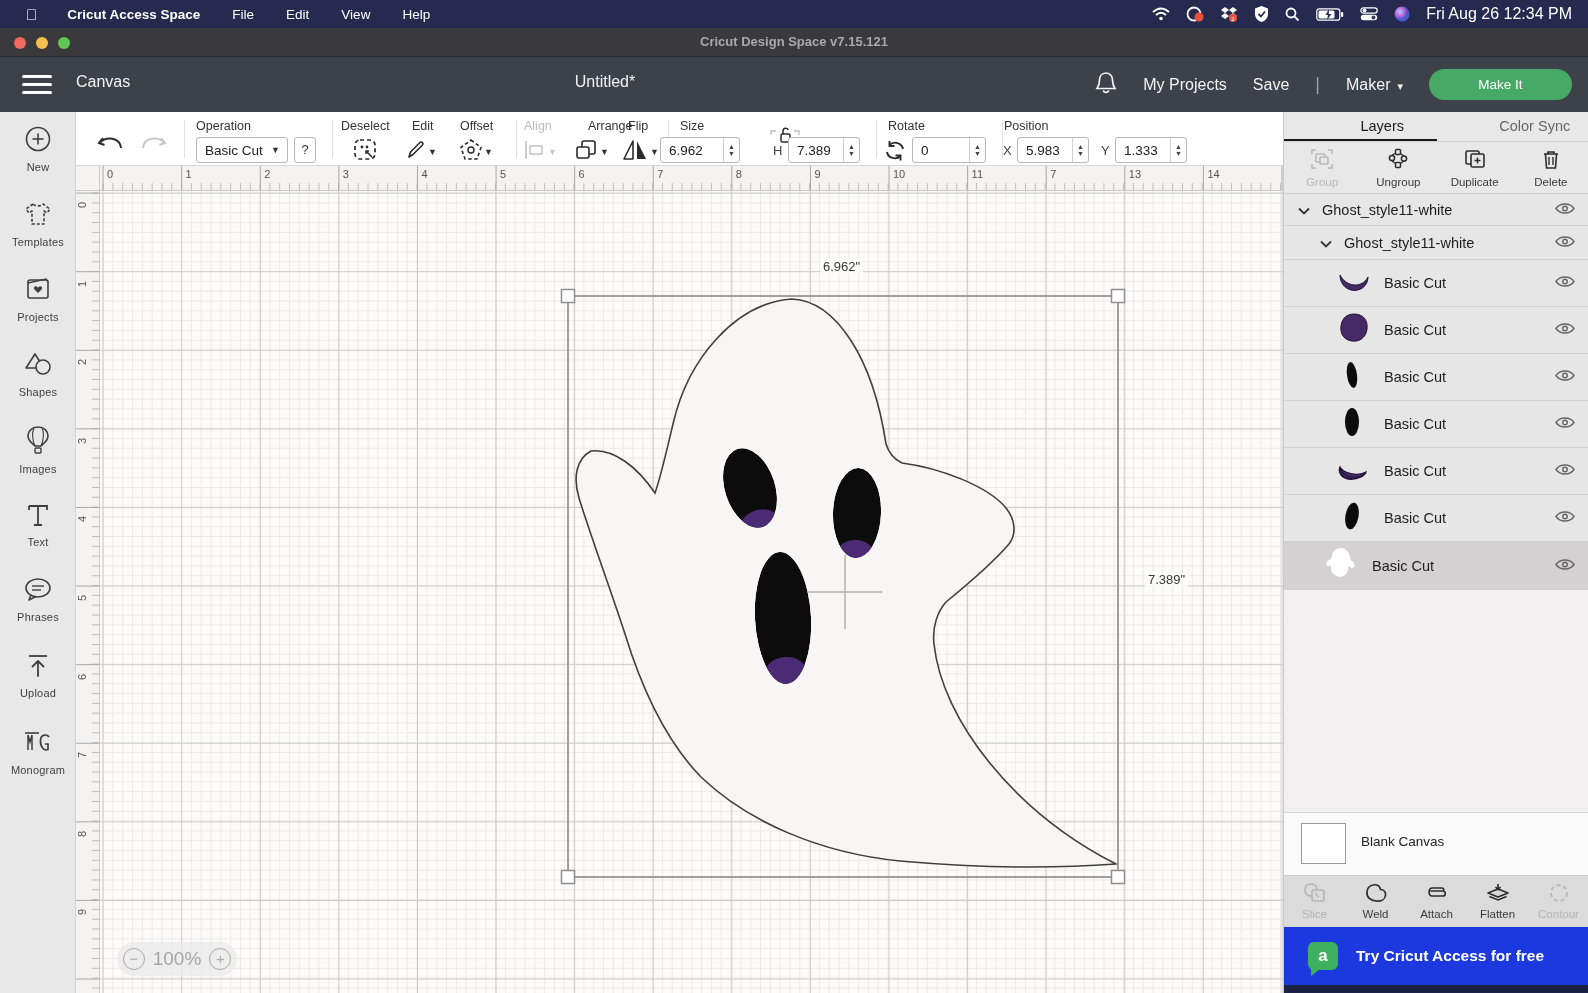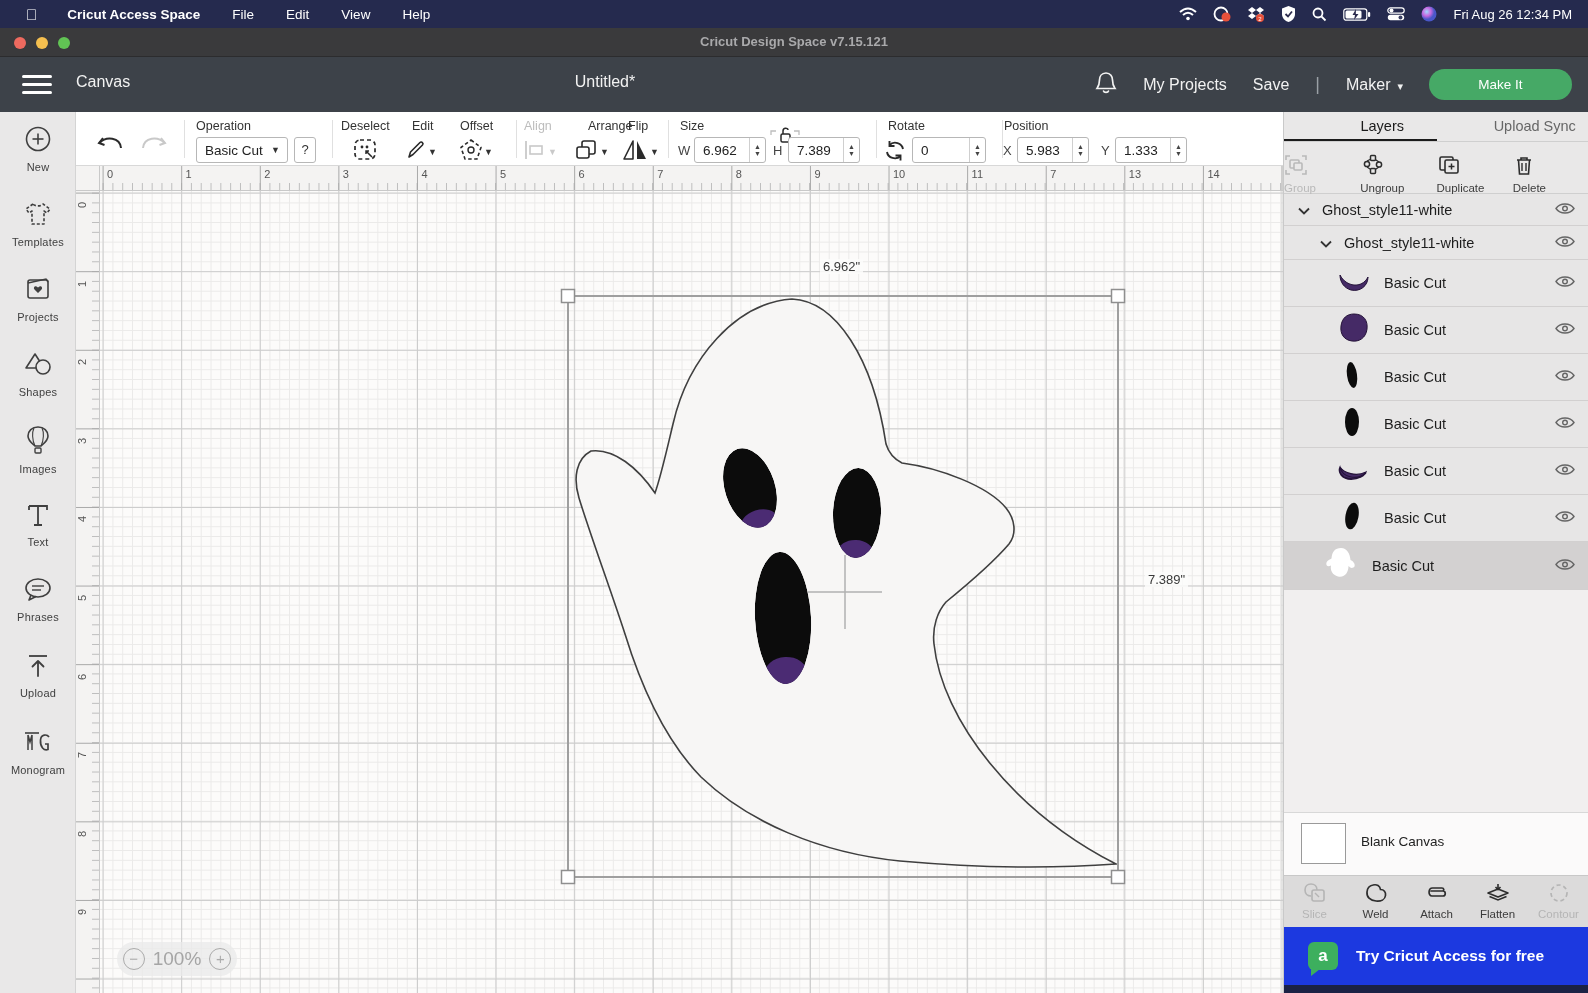--- a/index.html
+++ b/index.html
@@ -7,21 +7,21 @@
   #app{position:relative;width:1588px;height:993px;overflow:hidden;background:#fdfdfd;}
   .abs{position:absolute;}
 
   
   .menubar{left:0;top:0;width:1588px;height:28px;background:#252a4e;color:#fff;display:flex;align-items:center;font-size:13.5px;}
   .menubar .apple{margin-left:26px;font-size:15px;}
   .menubar .appname{margin-left:30px;font-weight:bold;}
   .menubar .mitem{margin-left:32px;}
   .mb-right{position:absolute;right:16px;top:0;height:28px;display:flex;align-items:center;gap:16px;}
   .mb-right svg{display:block;}
-  .mb-time{font-size:13px;white-space:nowrap;}
+  .mb-time{font-size:16px;white-space:nowrap;}
 
   
   .titlebar{left:0;top:28px;width:1588px;height:29px;background:#3a3a3c;border-bottom:1px solid #2c2c2e;}
   .tl{position:absolute;top:9px;width:12px;height:12px;border-radius:50%;}
   .tl.red{left:14px;background:#ee6a5f;}
   .tl.yel{left:36px;background:#f5bf4f;}
   .tl.grn{left:58px;background:#61c454;}
   .wtitle{position:absolute;left:0;right:0;top:6px;text-align:center;color:#a9a9ab;font-size:13px;font-weight:bold;}
 
   
@@ -76,21 +76,21 @@
   .zoom-pill{position:absolute;left:17px;top:751px;width:120px;height:34px;background:rgba(233,233,233,.75);border-radius:18px;display:flex;align-items:center;justify-content:center;gap:8px;color:#a5a5a5;}
   .zoom-circ{width:22px;height:22px;border:1.7px solid #ababab;border-radius:50%;font-size:15px;line-height:19px;text-align:center;cursor:pointer;color:#ababab;}
   .zoom-val{font-size:19px;color:#a5a5a5;}
 
   
   .rpanel{left:1283px;top:112px;width:305px;height:881px;background:#f1efef;border-left:1px solid #c9c9c9;}
   .rp-tabs{position:absolute;left:0;top:0;width:305px;height:30px;background:#e9e8e8;display:flex;border-bottom:1px solid #cfcfcf;}
   .rp-tab{flex:1;text-align:center;font-size:14.5px;line-height:28px;color:#666;cursor:pointer;padding-left:44px;}
   .rp-tab.active{color:#1b1b1b;border-bottom:2px solid #1b1b1b;}
   .rp-actions{position:absolute;left:0;top:30px;width:305px;height:52px;background:#e9e8e8;display:flex;border-bottom:1px solid #cfcfcf;}
-  .rp-act{flex:1;text-align:left;padding-top:12px;cursor:pointer;color:#2d2d2d;}
+  .rp-act{flex:1;text-align:center;padding-top:6px;cursor:pointer;color:#2d2d2d;}
   .rp-act .lab{font-size:11.5px;margin-top:2px;color:#3c3c3c;}
   .rp-act.grayed, .rp-act.grayed .lab{color:#b9b9b9;}
   .layer-row{position:absolute;left:0;width:305px;background:#e7e6e6;border-bottom:1px solid #d2d0d0;display:flex;align-items:center;cursor:pointer;}
   .layer-row.sel{background:#d3d1d1;}
   .lr-name{font-size:14.5px;color:#1d1d1d;}
   .lr-eye{position:absolute;right:14px;top:50%;transform:translateY(-50%);}
   .chev{color:#333;}
   .rp-blank{position:absolute;left:0;top:700px;width:305px;height:63px;background:#fbfafa;border-top:1px solid #d8d8d8;}
   .blank-swatch{position:absolute;left:17px;top:10px;width:45px;height:41px;background:#fff;border:1px solid #9a9a9a;}
   .blank-lab{position:absolute;left:77px;top:21px;font-size:13.5px;color:#222;}
@@ -334,21 +334,21 @@
     <div class="tb-label" style="left:552px">Flip</div>
     <span class="tb-ico" style="left:546px"><svg width="28" height="24" viewBox="0 0 28 24">
           <path d="M11 3 L11 21 L2 21 Z" fill="none" stroke="#2a2a2a" stroke-width="1.6" stroke-linejoin="round"></path>
           <path d="M15 3 L15 21 L24 21 Z" fill="#2a2a2a"></path>
         </svg><span style="font-size:9px;color:#333;vertical-align:7px">▼</span></span>
 
     <div class="tb-sep" style="left:592px"></div>
 
     <div class="tb-label" style="left:604px">Size</div>
     <span class="axis-lab" style="left:602px">W</span>
-    <div class="input-box" style="left:618px;width:72px">
+    <div class="input-box" style="left:584px;width:80px">
       <span class="val">6.962</span>
       <span class="stepper">
           <span>▲</span>
           <span>▼</span>
         </span>
     </div>
     <span class="tb-ico" style="left:694px;top:14px"><svg width="30" height="18" viewBox="0 0 30 18">
           <path d="M1 9 L1 5 L6 5 M29 9 L29 5 L24 5" fill="none" stroke="#bdbdbd" stroke-width="1.3"></path>
           <rect x="11" y="8" width="9" height="8" rx="1.5" fill="none" stroke="#2a2a2a" stroke-width="1.5"></rect>
           <path d="M13 8 V5 C13 1.5 18 1.5 18 4" fill="none" stroke="#2a2a2a" stroke-width="1.5"></path>
@@ -503,21 +503,21 @@
         <span class="zoom-circ">−</span>
         <span class="zoom-val">100%</span>
         <span class="zoom-circ">+</span>
       </div>
     </div>
   </div>
 
   <div class="abs rpanel">
     <div class="rp-tabs">
       <div class="rp-tab active">Layers</div>
-      <div class="rp-tab">Upload Sync</div>
+      <div class="rp-tab">Color Sync</div>
     </div>
 
     <div class="rp-actions">
       <div class="rp-act grayed">
         <svg width="24" height="22" viewBox="0 0 24 22">
             <path d="M2 6 V2 H6 M18 2 H22 V6 M22 16 V20 H18 M6 20 H2 V16" fill="none" stroke="#b9b9b9" stroke-width="1.6"></path>
             <rect x="6" y="6" width="9" height="8" rx="1" fill="none" stroke="#b9b9b9" stroke-width="1.6"></rect>
             <rect x="10" y="9" width="8" height="7" rx="1" fill="#e9e8e8" stroke="#b9b9b9" stroke-width="1.6"></rect>
           </svg>
         <div class="lab">Group</div>

